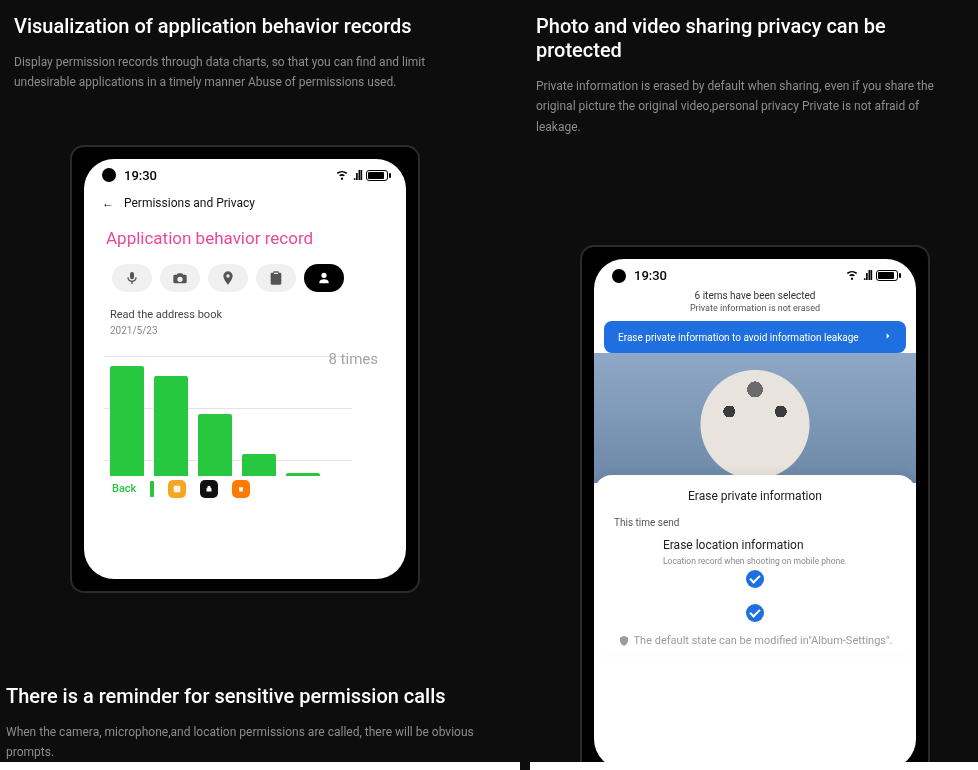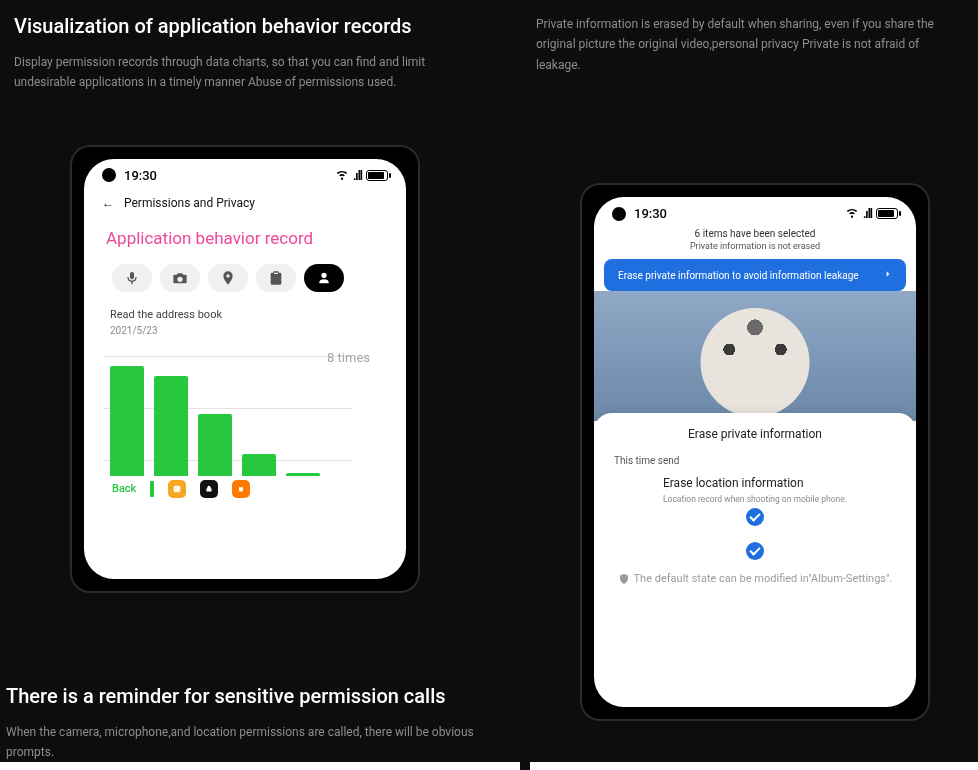--- a/index.html
+++ b/index.html
@@ -9,21 +9,21 @@
     font-family:-apple-system,BlinkMacSystemFont,"Segoe UI",Roboto,Helvetica,Arial,sans-serif;
     color:#fff; overflow:hidden; position:relative;
   }
   .panel { position:absolute; }
   .headline { font-size:20px; font-weight:500; color:#fff; margin-bottom:14px; }
   .subtext { font-size:12px; color:#8c8c8c; line-height:1.7; }
 
   
   .phone {
     position:relative;
-    border-radius:18px;
+    border-radius:12px;
     background:#000;
     padding:12px;
     box-shadow:0 0 0 2px #2b2b2b;
   }
   .phone .screen {
     background:#fff; border-radius:30px; overflow:hidden; position:relative; color:#000;
   }
   .statusbar {
     display:flex; align-items:center; padding:8px 18px 2px 18px; font-size:13px; font-weight:500;
   }
@@ -42,21 +42,21 @@
   .chip-row { display:flex; gap:8px; padding:4px 20px 14px 28px; }
   .chip { width:40px; height:28px; border-radius:14px; background:#f0f0f0; display:flex; align-items:center; justify-content:center; }
   .chip.active { background:#000; color:#fff; }
   .chip svg { width:16px; height:16px; }
   .read-label { padding:2px 26px; font-size:11px; color:#444; }
   .date-label { padding:2px 26px 10px 26px; font-size:10px; color:#8a8a8a; }
   .chart-area { position:relative; margin:2px 20px 6px 20px; height:150px; }
   .bars { position:absolute; left:6px; bottom:22px; display:flex; gap:10px; align-items:flex-end; height:120px; }
   .bar { width:34px; background:#27c840; border-radius:2px 2px 0 0; }
   .divline { position:absolute; left:0; right:34px; border-top:1px solid #e3e3e3; }
-  .ytick { position:absolute; right:16px; font-size:13px; color:#a5a5a5;margin-left:12px; }
+  .ytick { position:absolute; right:8px; font-size:15px; color:#a5a5a5;margin-left:12px; }
   .xrow { position:absolute; left:8px; bottom:0; display:flex; gap:14px; align-items:center;justify-content:space-between; }
   .xlbl { font-size:11px; color:#27c840; font-weight:500; }
   .sqicon { width:18px; height:18px; border-radius:5px; display:flex; align-items:center; justify-content:center; }
   .sq-or { background:#f5a623; }
   .sq-bk { background:#111; }
   .sq-or2 { background:#ff7a00; }
   .sqicon svg { width:10px; height:10px; fill:#fff; }
 
   
   .topmsg { text-align:center; font-size:10px; color:#333; margin-top:4px; }
@@ -185,20 +185,21 @@
                 <path fill="#fff" d="M7 8h10l-1 10H8z"></path>
               </svg>
           </span>
         </div>
       </div>
     </div>
   </div>
 </div>
 
 <div class="panel" style="left:536px; top:14px; width:430px;">
+  <div class="headline">Photo and video sharing privacy can be protected</div>
   <div class="subtext" style="max-width:420px;">Private information is erased by default when sharing, even if you share the original picture the original video,personal privacy Private is not afraid of leakage.</div>
 
   <div class="phone" style="width:346px; margin:110px 0 0 46px;">
     <div class="screen" style="height:510px;">
       <div class="statusbar">
         <span class="camdot"></span>
         <span>19:30</span>
         <span class="statusicons">
           <span>
             <svg viewBox="0 0 24 24" width="14" height="14">

